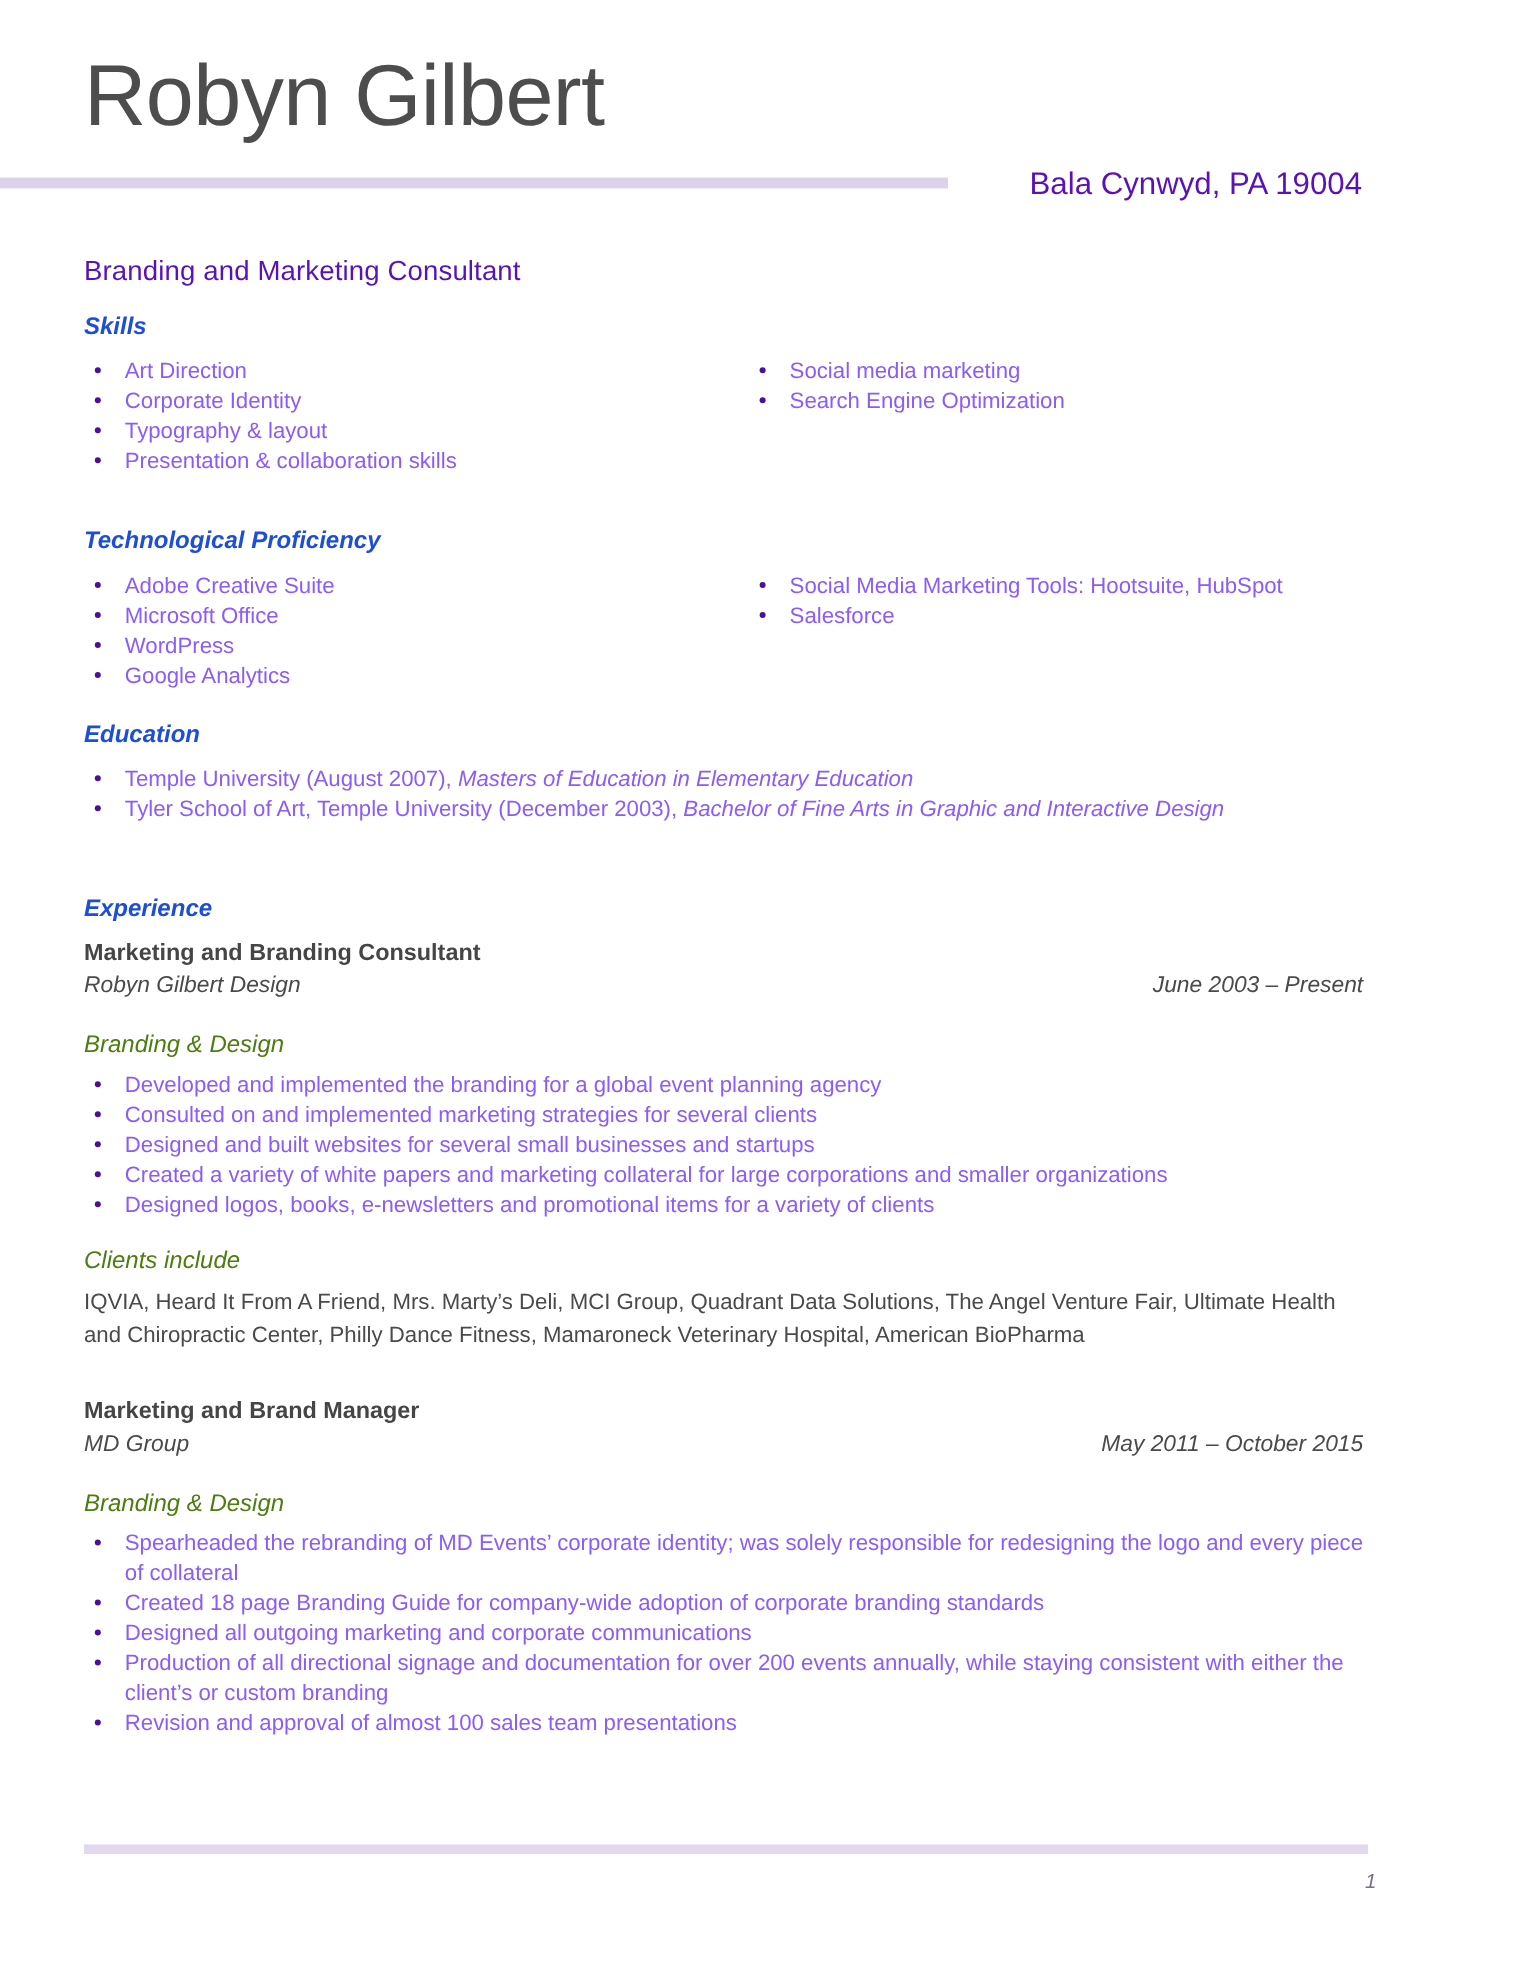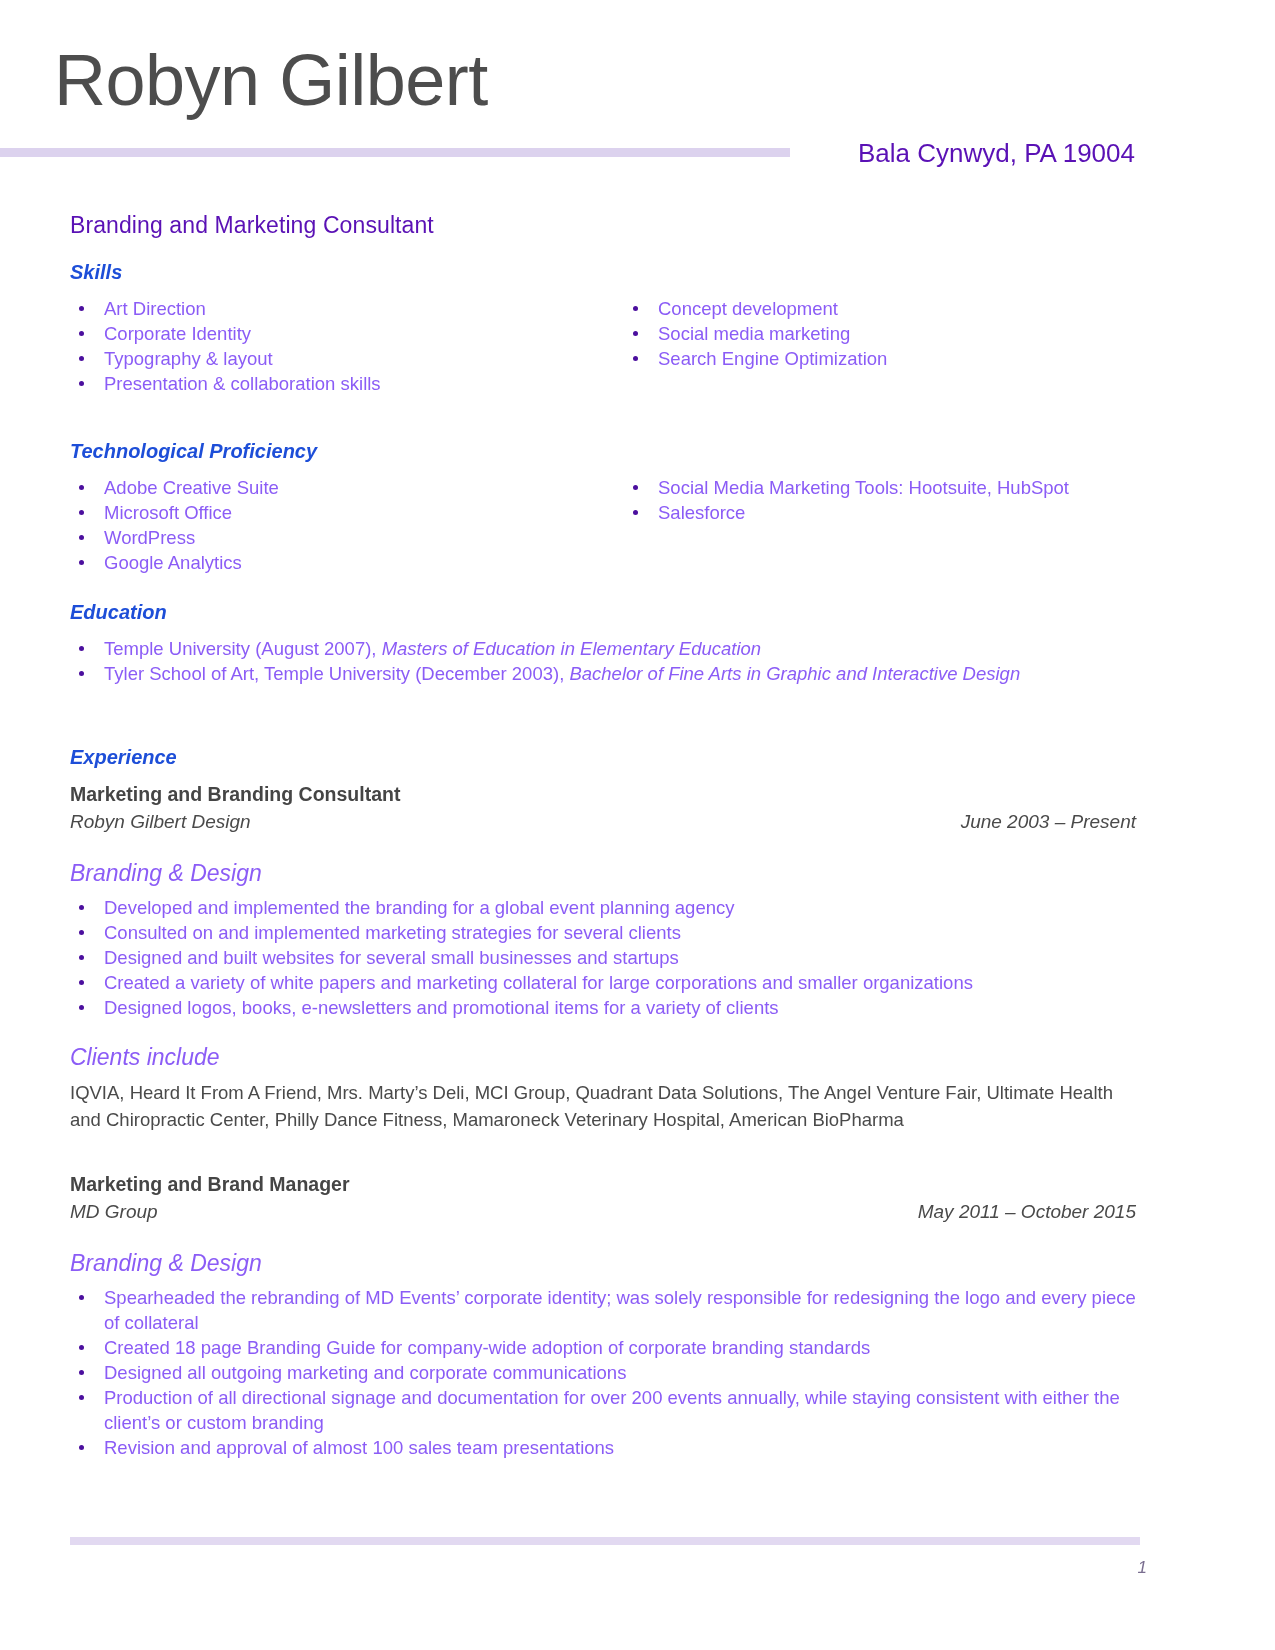--- a/index.html
+++ b/index.html
@@ -24,21 +24,21 @@
     padding: 0;
   }
 
   
   .header {
     position: relative;
     height: 185px;
   }
   .name {
     position: absolute;
-    left: 54px;
+    left: 70px;
     top: 44px;
     font-size: 72px;
     font-weight: 300;
     letter-spacing: -0.5px;
     color: #4d4d4d;
     line-height: 1;
     white-space: nowrap;
     text-align: right;
   }
   .header-rule {
@@ -147,23 +147,23 @@
     align-items: center;
     font-style: italic;
     font-size: 19px;
     color: #4a4a4a;
     line-height: 28px;
   }
   .job-company { white-space: nowrap; }
   .job-dates { white-space: nowrap; padding-right: 2px; }
 
   .sub-head {
-    font-size: 23px;
-    font-style: italic;
-    color: #8b5cf6;
+    font-size: 20px;
+    font-style: italic;
+    color: #4d7c0f;
     margin: 24px 0 8px 0;
   }
 
   .clients-para {
     font-size: 18.5px;
     line-height: 27px;
     color: #4a4a4a;
     margin: 0;
   }
 
@@ -209,21 +209,20 @@
         <div class="col left">
           <ul class="bullets">
             <li>Art Direction</li>
             <li>Corporate Identity</li>
             <li>Typography &amp; layout</li>
             <li>Presentation &amp; collaboration skills</li>
           </ul>
         </div>
         <div class="col right">
           <ul class="bullets">
-            <li>Concept development</li>
             <li>Social media marketing</li>
             <li>Search Engine Optimization</li>
           </ul>
         </div>
       </div>
     </div>
 
     <div class="spacer-md"></div>
 
     <div class="sec">

